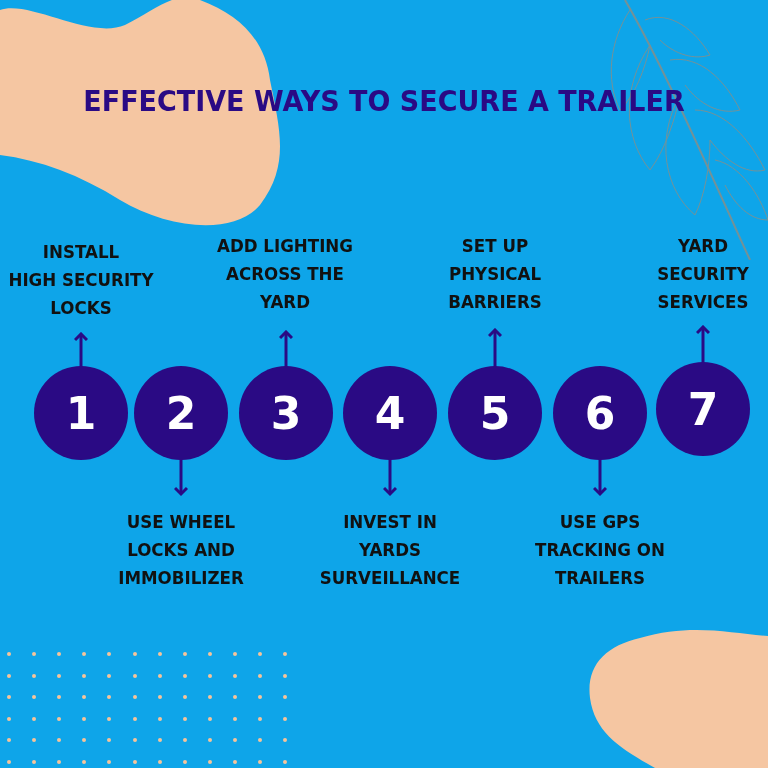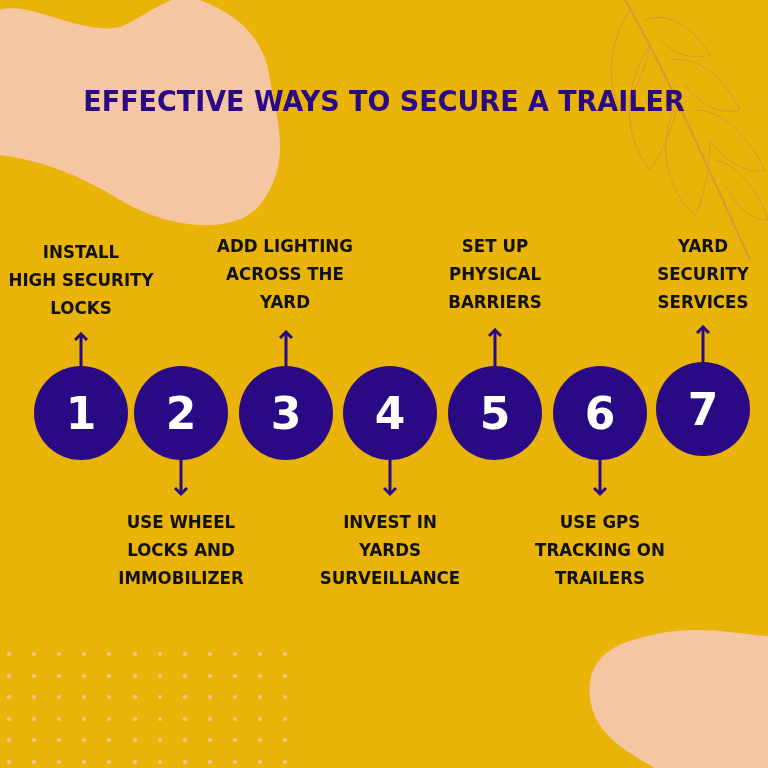--- a/index.html
+++ b/index.html
@@ -1,17 +1,17 @@
 <!DOCTYPE html>
 <html><head>
 <meta charset="utf-8">
 <style>
   html, body { margin: 0; padding: 0; }
   body { width: 768px; height: 768px; overflow: hidden; background: #ff8f4b; position: relative; font-family: "DejaVu Sans", sans-serif; }
-  .canvas { position: absolute; left: 0; top: 0; width: 768px; height: 768px; background: #eab308; overflow: hidden; }
+  .canvas { position: absolute; left: 0; top: 0; width: 768px; height: 768px; background: #0ea5e9; overflow: hidden; }
   .blob { position: absolute; }
   .title { position: absolute; left: 0; width: 768px; top: 84px; text-align: center; color: #2a0a84; font-weight: bold; font-size: 29px; letter-spacing: 0px; font-family: "DejaVu Sans", sans-serif; transform: scaleX(0.93); transform-origin: center; }
   .label { position: absolute; width: 200px; text-align: center; color: #111; font-weight: bold; font-size: 18.5px; line-height: 28px; font-family: "DejaVu Sans", sans-serif; transform: scaleX(0.9); }
   .label div { white-space: nowrap; }
   .circle { position: absolute; width: 94px; height: 94px; border-radius: 50%; background: #2a0a84; display: flex; align-items: center; justify-content: center; }
   .circle span { color: #fff; font-weight: bold; font-size: 44px; font-family: "DejaVu Sans", sans-serif; }
   .dots { position: absolute; left: 0; top: 645px; }
   .dot { position: absolute; width: 4px; height: 4px; border-radius: 50%; background: #f6c49a; }
 </style>
 </head>

